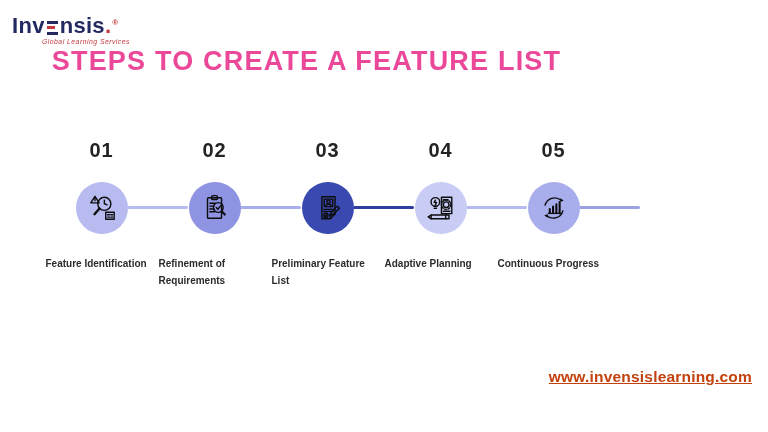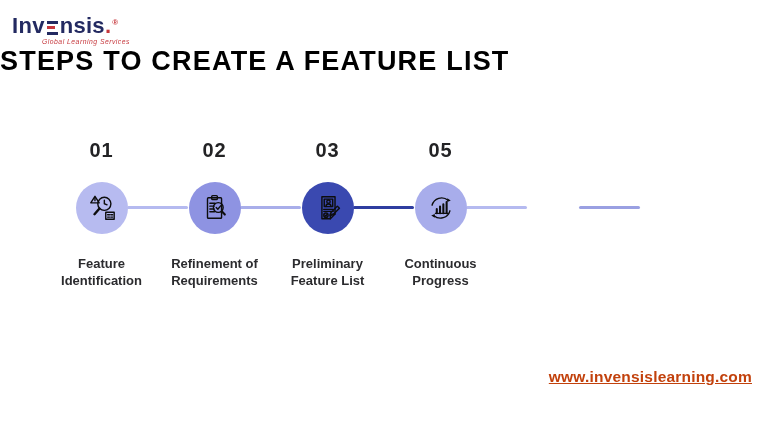--- a/index.html
+++ b/index.html
@@ -26,22 +26,22 @@
   .logo-e .bar-mid { width:8px; height:3px; }
   .logo-reg { font-size:8px; line-height:8px; margin:0 0 10px 1px; }
   .logo-tagline {
     color:#c6373c; font-style:italic; font-size:6.8px;
     letter-spacing:.5px; margin:1px 0 0 30px; white-space:nowrap;
   }
 
   
   .title {
     position:absolute; top:46px; left:0; width:613px;
-    text-align:left; font-size:27px; font-weight:800;
-    color:#000000; letter-spacing:1.2px;
+    text-align:center; font-size:27px; font-weight:800;
+    color:#ec4899; letter-spacing:1.2px;
   }
 
   
   .steps {
     position:absolute; left:45px; top:138px;
     width:678px; height:160px; display:flex;
   }
   .step {
     width:113px; display:flex; flex-direction:column;
     align-items:center; position:relative; z-index:2;
@@ -50,22 +50,22 @@
     font-size:20px; font-weight:700; color:#232325;
     line-height:24px; letter-spacing:1px;
   }
   .step-circle {
     margin-top:20px; width:52px; height:52px; border-radius:50%;
     display:flex; align-items:center; justify-content:center;
     flex:0 0 auto;
   }
   .step-label {
     margin-top:22px; width:112px;
-    font-size:13px; font-weight:bold; color:#2b2b2e;
-    text-align:center; line-height:16.5px;
+    font-size:10px; font-weight:bold; color:#2b2b2e;
+    line-height:16.5px;
   }
   .connector {
     position:absolute; top:68px; height:3px; width:61px;
     border-radius:2px; z-index:1;
   }
   .c0 { left:82px; }  .c1 { left:195px; } .c2 { left:308px; }
   .c3 { left:421px; } .c4 { left:534px; }
 
   
   .footer-url {
@@ -147,20 +147,38 @@
         <path d="M13.8 14.5 a2.7 2.7 0 0 1 5.4 0"></path>
         <path d="M11.5 17.5 h10 M11.5 19.6 h10"></path>
         <path d="M26 14 l2.2 2.2 -7 7 -3 0.8 0.8 -3 z"></path>
         <circle cx="13.8" cy="23.6" r="2.3"></circle>
         <path d="M12.8 23.6 l0.8 0.9 1.6 -1.8"></path>
       </svg>
     </div>
     <div class="step-label">Preliminary Feature List</div>
   </div>
 
+  <div class="step">
+    <div class="step-number">04</div>
+    <div class="step-circle" style="background-color: rgb(201, 205, 245);">
+      <svg class="icon" width="30" height="30" viewBox="0 0 32 32" fill="none" stroke="#0d0d0d" stroke-width="1.5" stroke-linecap="round" stroke-linejoin="round">
+        <rect x="16.5" y="4.5" width="11" height="17.5"></rect>
+        <path d="M18.5 7.2 h5 M18.5 19.5 h7"></path>
+        <circle cx="10" cy="9.5" r="4.6"></circle>
+        <path d="M10 7.6 l-1.3 2.4 h2.6 l-1.3 2.4"></path>
+        <path d="M8.3 14.2 h3.4 M8.8 16.2 h2.4"></path>
+        <circle cx="21.5" cy="12.5" r="3"></circle>
+        <circle cx="21.5" cy="12.5" r="5" stroke-dasharray="2 1.7"></circle>
+        <rect x="5.5" y="23.5" width="19" height="4"></rect>
+        <path d="M5.5 23.5 l-3.2 2 3.2 2"></path>
+        <line x1="21" y1="23.5" x2="21" y2="27.5"></line>
+      </svg>
+    </div>
+    <div class="step-label">Adaptive Planning</div>
+  </div>
 
   <div class="step">
     <div class="step-number">05</div>
     <div class="step-circle" style="background-color: rgb(168, 173, 235);">
       <svg class="icon" width="30" height="30" viewBox="0 0 32 32" fill="none" stroke="#0d0d0d" stroke-width="1.5" stroke-linecap="round" stroke-linejoin="round">
         <path d="M6.5 13 A 10.5 10.5 0 0 1 23.5 7.8"></path>
         <path d="M22.6 5.6 l3.8 2.4 -3.7 1.6 z" fill="#0d0d0d" stroke="none"></path>
         <path d="M25.5 19 A 10.5 10.5 0 0 1 8.5 24.2"></path>
         <path d="M9.4 26.4 l-3.8 -2.4 3.7 -1.6 z" fill="#0d0d0d" stroke="none"></path>
         <path d="M11.5 21.5 v-4.5 M15 21.5 v-7 M18.5 21.5 v-9.5 M22 21.5 v-12" stroke-width="2.2"></path>

